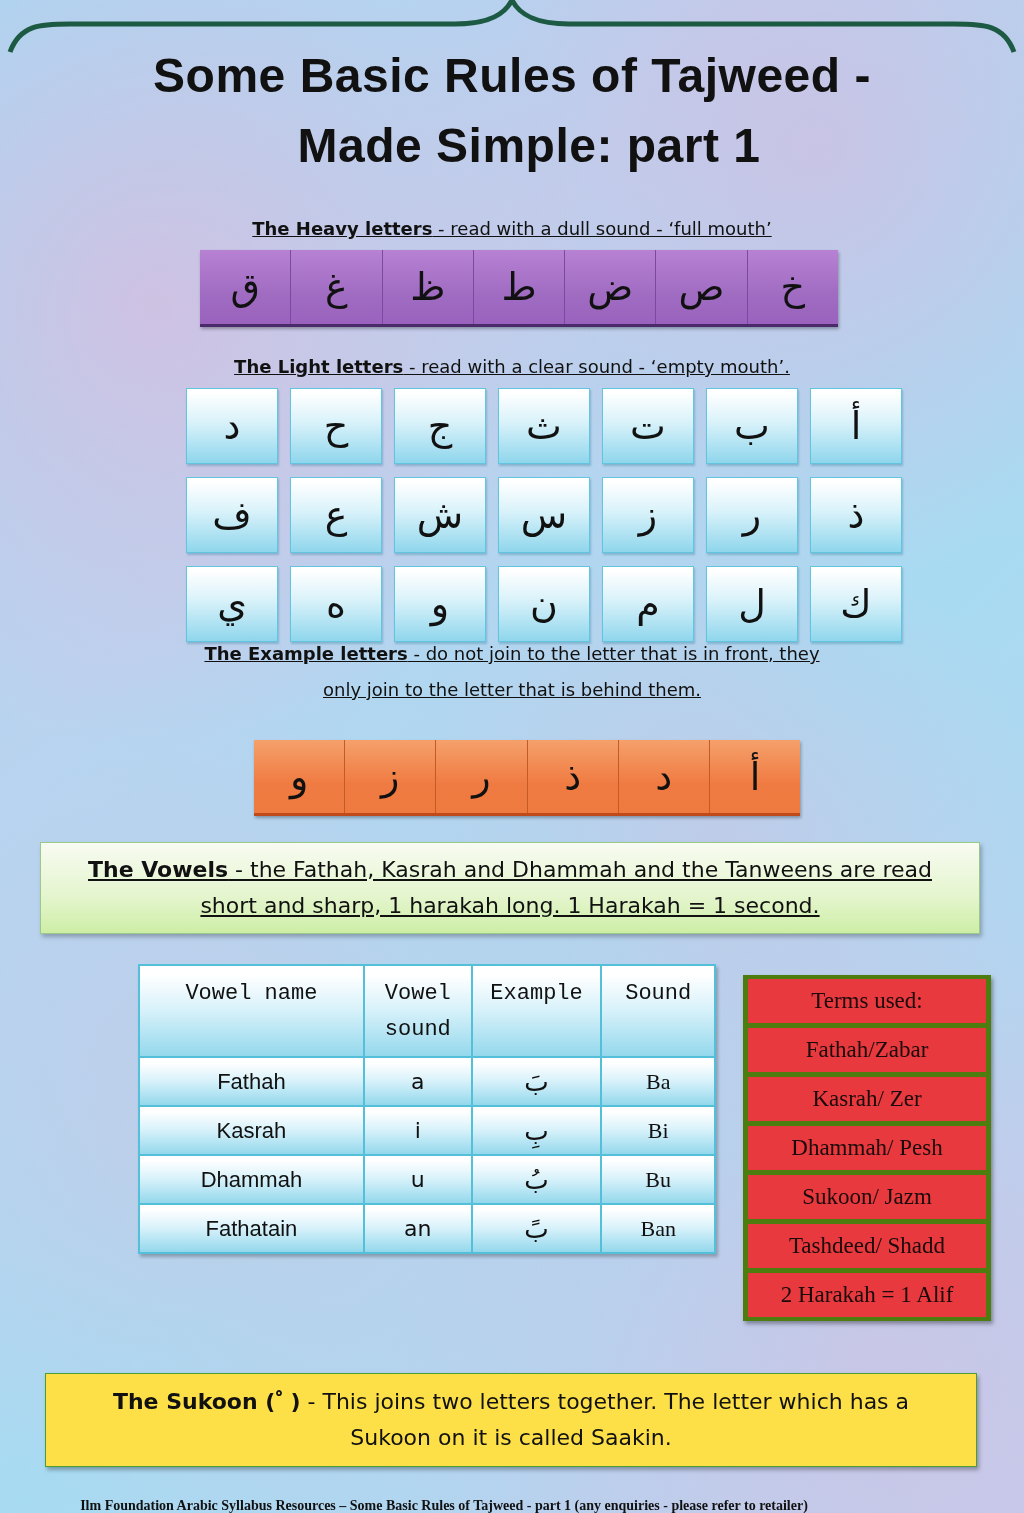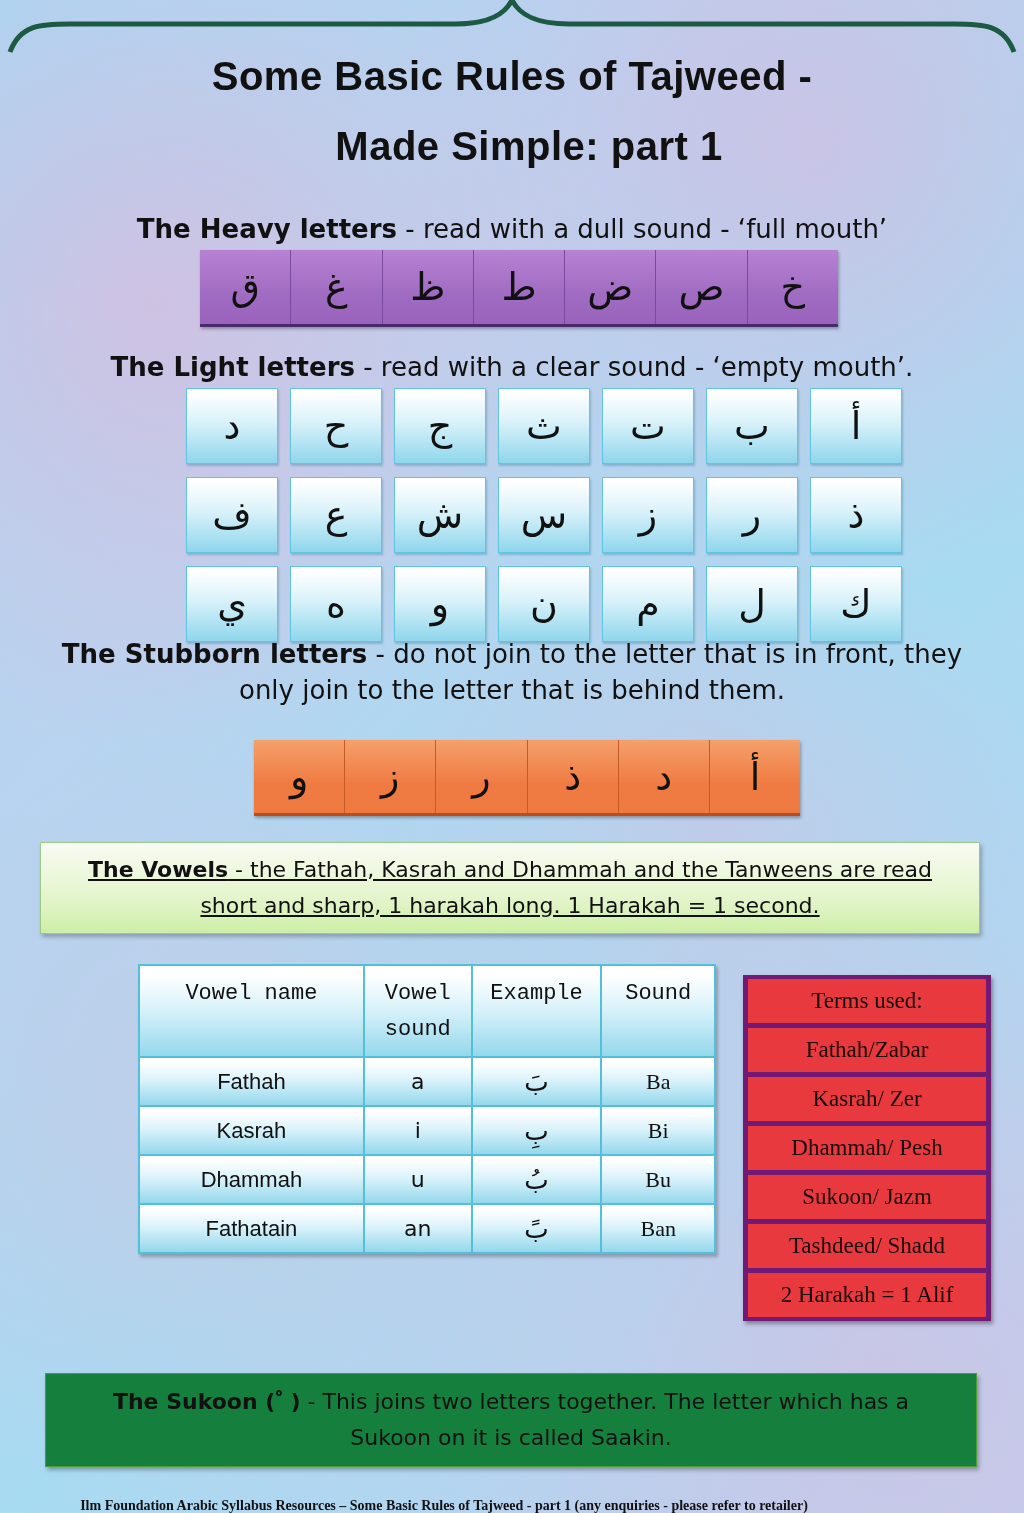--- a/index.html
+++ b/index.html
@@ -11,27 +11,27 @@
       radial-gradient(circle at 80% 10%, rgba(230,170,215,0.40), transparent 28%),
       radial-gradient(circle at 70% 55%, rgba(235,175,215,0.35), transparent 30%),
       radial-gradient(circle at 25% 75%, rgba(235,180,215,0.35), transparent 30%),
       radial-gradient(circle at 85% 90%, rgba(230,175,215,0.35), transparent 30%),
       linear-gradient(135deg, #a9d8f3 0%, #b9d3ef 30%, #a7dbf2 60%, #c0cfee 100%);
   }
   .brace { position: absolute; left: 0; top: 0; width: 1024px; height: 60px; }
   .title {
     position: absolute; left: 0; width: 1024px; text-align: center;
     font-family: "Liberation Sans", sans-serif; font-weight: bold;
-    font-size: 40px; color: #111; letter-spacing: 0.5px; line-height: 68px;
+    font-size: 48px; color: #111; letter-spacing: 0.5px; line-height: 68px;
   }
   .title.l1 { top: 42px; }
   .title.l2 { top: 112px; padding-left: 17px; }
   .caption {
     position: absolute; left: 0; width: 1024px; text-align: center;
-    font-size: 26px; color: #111; line-height: 36px;
+    font-size: 18px; color: #111; line-height: 36px; text-decoration: underline;
   }
   .caption b { font-weight: bold; }
   .strip { position: absolute; display: flex; direction: ltr; }
   .strip .cell {
     flex: 1; display: flex; align-items: center; justify-content: center;
     font-family: "DejaVu Sans", sans-serif; font-size: 38px; color: #111;
   }
   .heavy { left: 200px; top: 250px; width: 638px; height: 74px; border-bottom: 3px solid #4a2a6a; box-shadow: 1px 2px 3px rgba(0,0,0,0.3); }
   .heavy .cell { background: linear-gradient(#b782d3, #a06cc2 60%, #9a62bd); border-right: 1px solid #7a4a9e; }
   .heavy .cell:last-child { border-right: none; }
@@ -61,31 +61,31 @@
     border: 2px solid #54bfd9; text-align: center; padding: 0;
     background: linear-gradient(#ffffff 10%, #d6f1fa 50%, #94d8ec 100%);
   }
   table.vowels th { height: 80px; font-weight: normal; vertical-align: top; padding-top: 10px; line-height: 36px; font-family: Liberation Mono, monospace; }
   table.vowels td { height: 47px; }
   td.ar { font-size: 26px; }
   td.snd { font-family: "Liberation Serif", serif; font-size: 22px; }
   td.vname { font-family: "Liberation Sans", sans-serif; font-size: 22px; }
   .terms {
     position: absolute; left: 743px; top: 975px; width: 238px; padding: 4px 5px;
-    background: #701a75; box-shadow: 2px 3px 4px rgba(0,0,0,0.35);
+    background: #4d7c0f; box-shadow: 2px 3px 4px rgba(0,0,0,0.35);
   }
   .term {
     height: 44px; margin: 5px 0; background: #e8393f;
     display: flex; align-items: center; justify-content: center;
     font-family: "Liberation Serif", serif; font-size: 23px; color: #1a0a0a;
   }
   .term.head { margin-top: 0; }
   .sukoon-box {
     position: absolute; left: 45px; top: 1373px; width: 930px; height: 92px;
-    background: #15803d; border: 1px solid #4a9e34; box-shadow: 2px 3px 4px rgba(0,0,0,0.3);
+    background: #fde047; border: 1px solid #4a9e34; box-shadow: 2px 3px 4px rgba(0,0,0,0.3);
     text-align: center; font-size: 22px; line-height: 36px; color: #111;
     display: flex; flex-direction: column; justify-content: center;
   }
   .footer {
     position: absolute; left: 0; top: 1498px; width: 888px; text-align: center;
     font-family: "Liberation Serif", serif; font-weight: bold; font-size: 14px; color: #111;
   }
 </style>
 </head>
 <body>
@@ -131,21 +131,21 @@
   <div class="tile">ي</div>
   <div class="tile">ه</div>
   <div class="tile">و</div>
   <div class="tile">ن</div>
   <div class="tile">م</div>
   <div class="tile">ل</div>
   <div class="tile">ك</div>
 </div>
 
 <div class="caption" style="top:636px;">
-  <b>The Stubborn letters</b><span> - do not join to the letter that is in front, they</span>
+  <b>The Example letters</b><span> - do not join to the letter that is in front, they</span>
 </div>
 <div class="caption" style="top:672px;">only join to the letter that is behind them.</div>
 <div class="strip stub">
   <div class="cell">و</div>
   <div class="cell">ز</div>
   <div class="cell">ر</div>
   <div class="cell">ذ</div>
   <div class="cell">د</div>
   <div class="cell">أ</div>
 </div>

